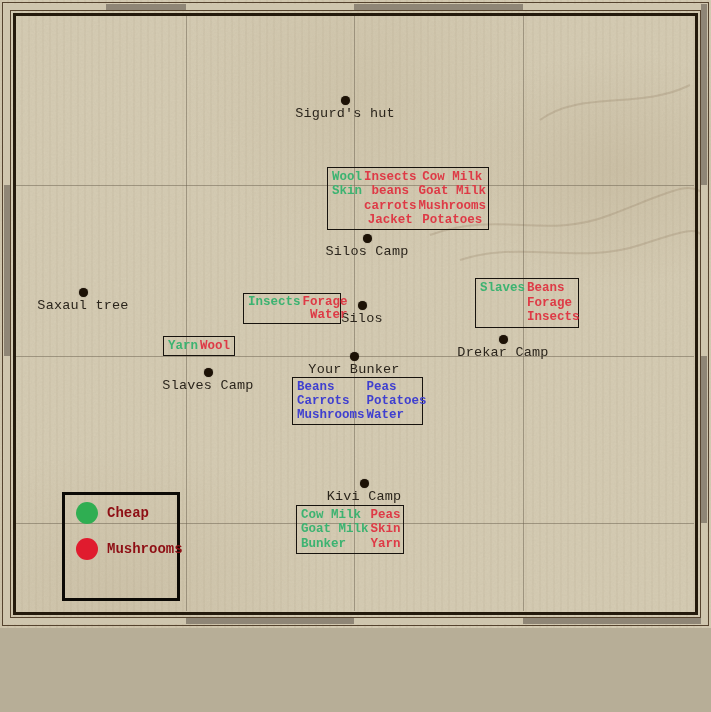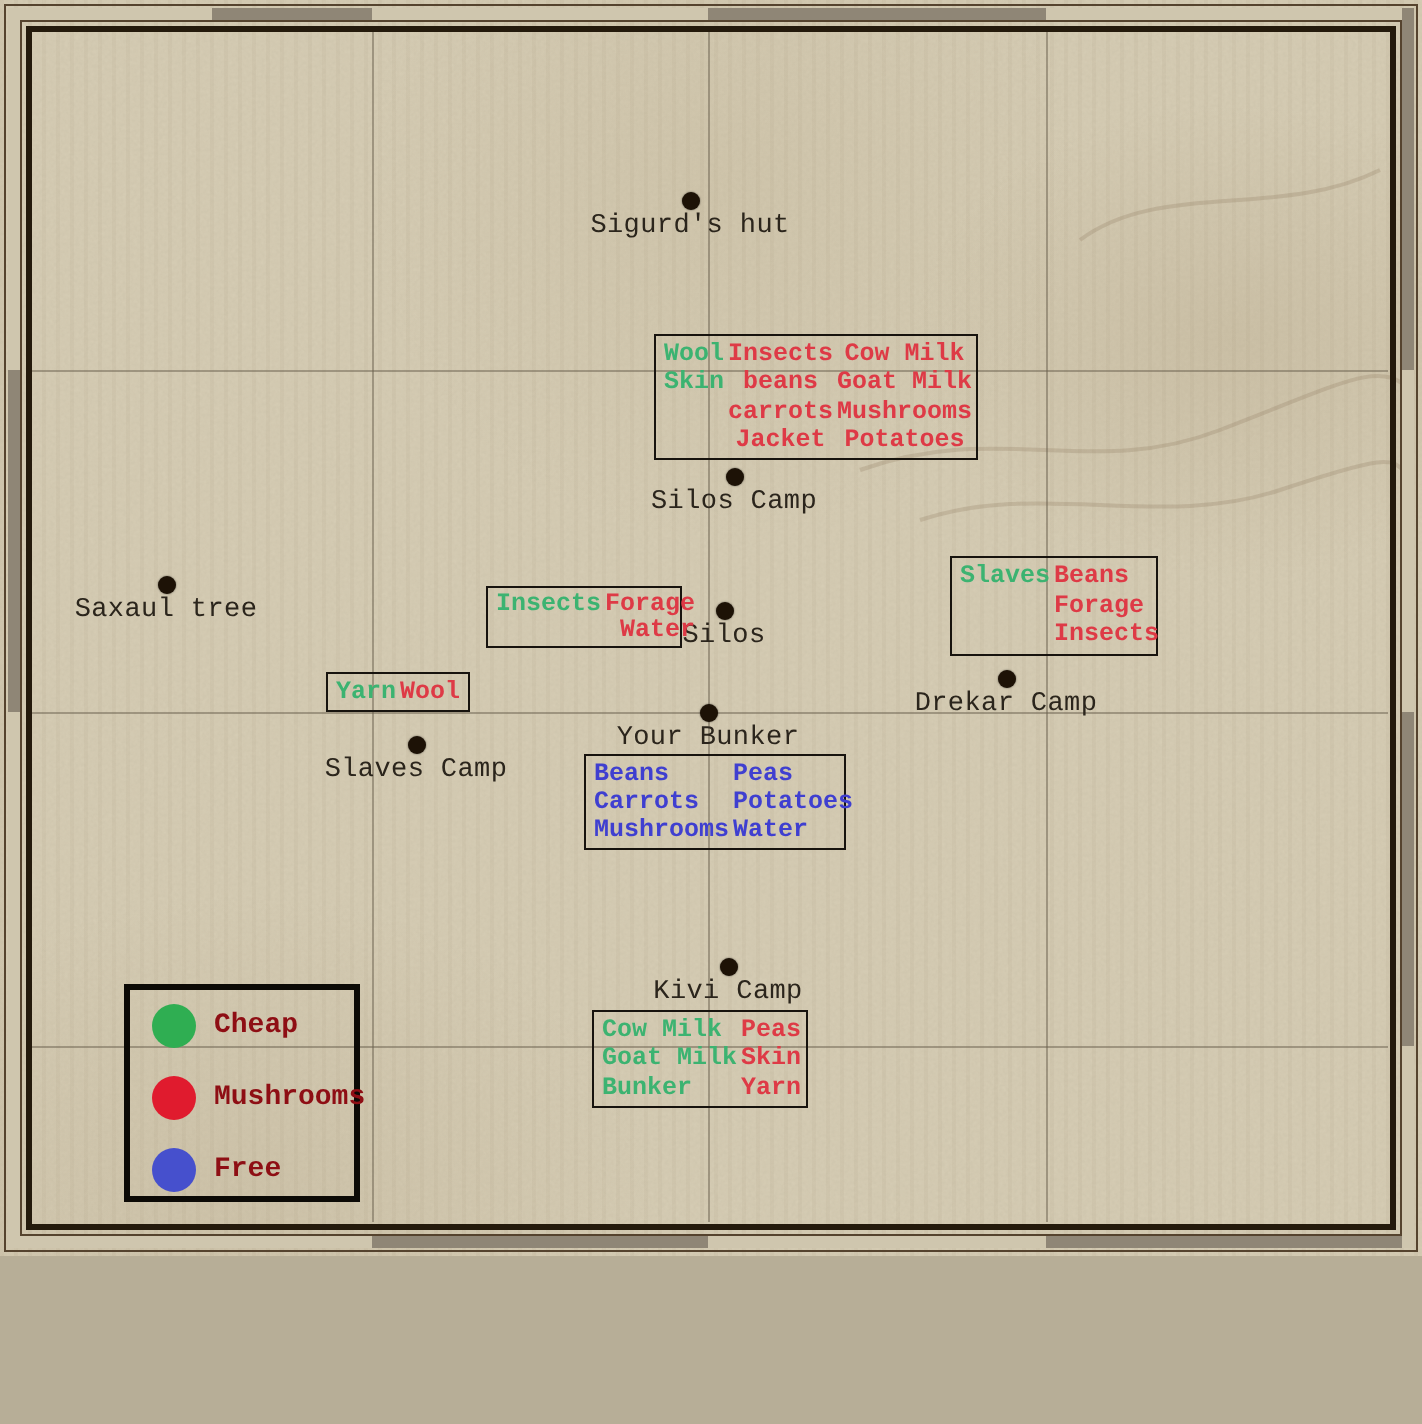--- a/index.html
+++ b/index.html
@@ -169,19 +169,15 @@
 
   <div class="legend" style="left: 62px; top: 492px; width: 118px; height: 109px;">
     <div class="legend-item">
       <span class="legend-swatch" style="background: rgb(47, 174, 82);"></span>
       <span class="legend-label" style="color: rgb(142, 14, 20);">Cheap</span>
     </div>
     <div class="legend-item">
       <span class="legend-swatch" style="background: rgb(224, 27, 46);"></span>
       <span class="legend-label" style="color: rgb(142, 14, 20);">Mushrooms</span>
     </div>
-    <div class="legend-item">
-      <span class="legend-swatch" style="background: rgb(70, 80, 205);"></span>
-      <span class="legend-label" style="color: rgb(142, 14, 20);">Free</span>
-    </div>
   </div>
 
 </div>
 
 </body></html>

